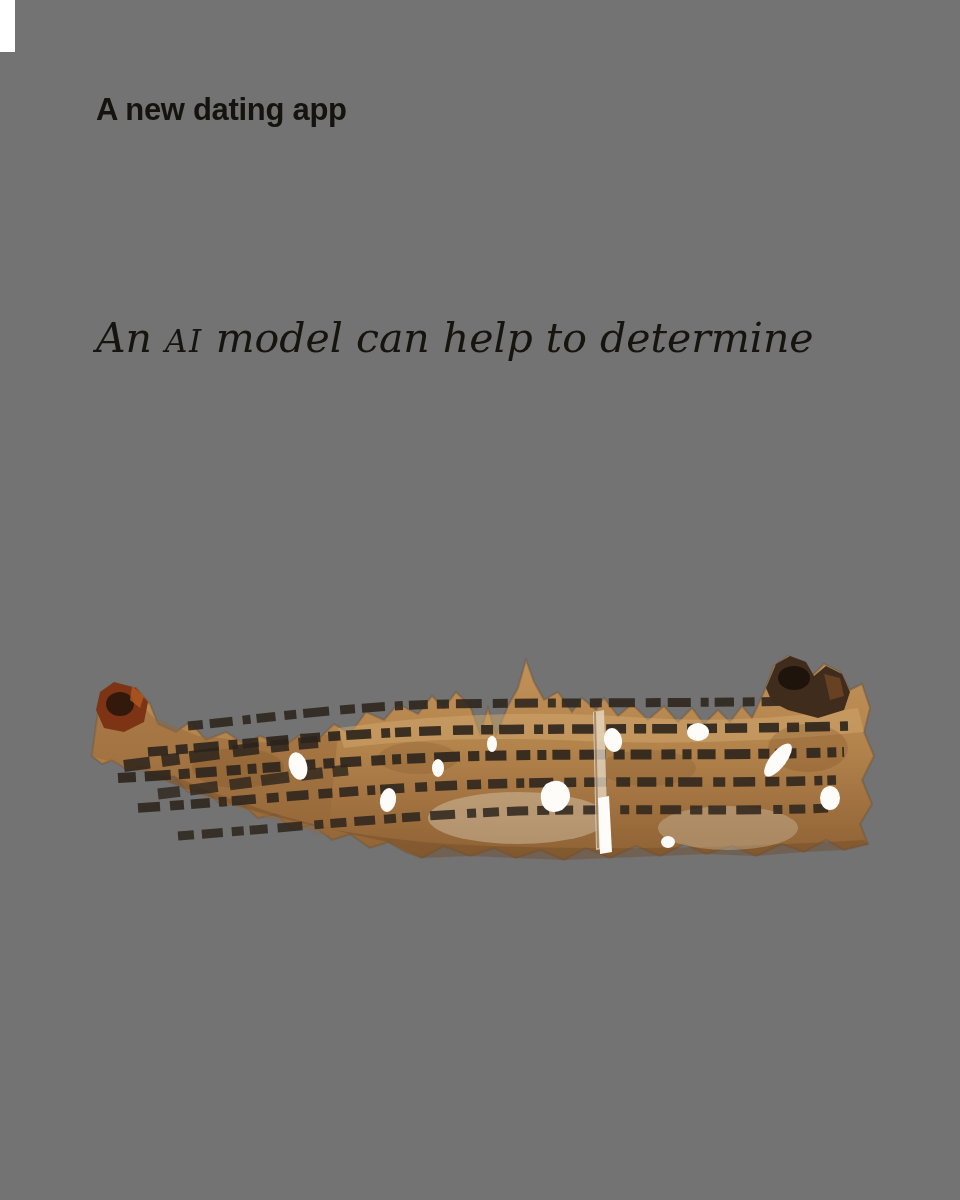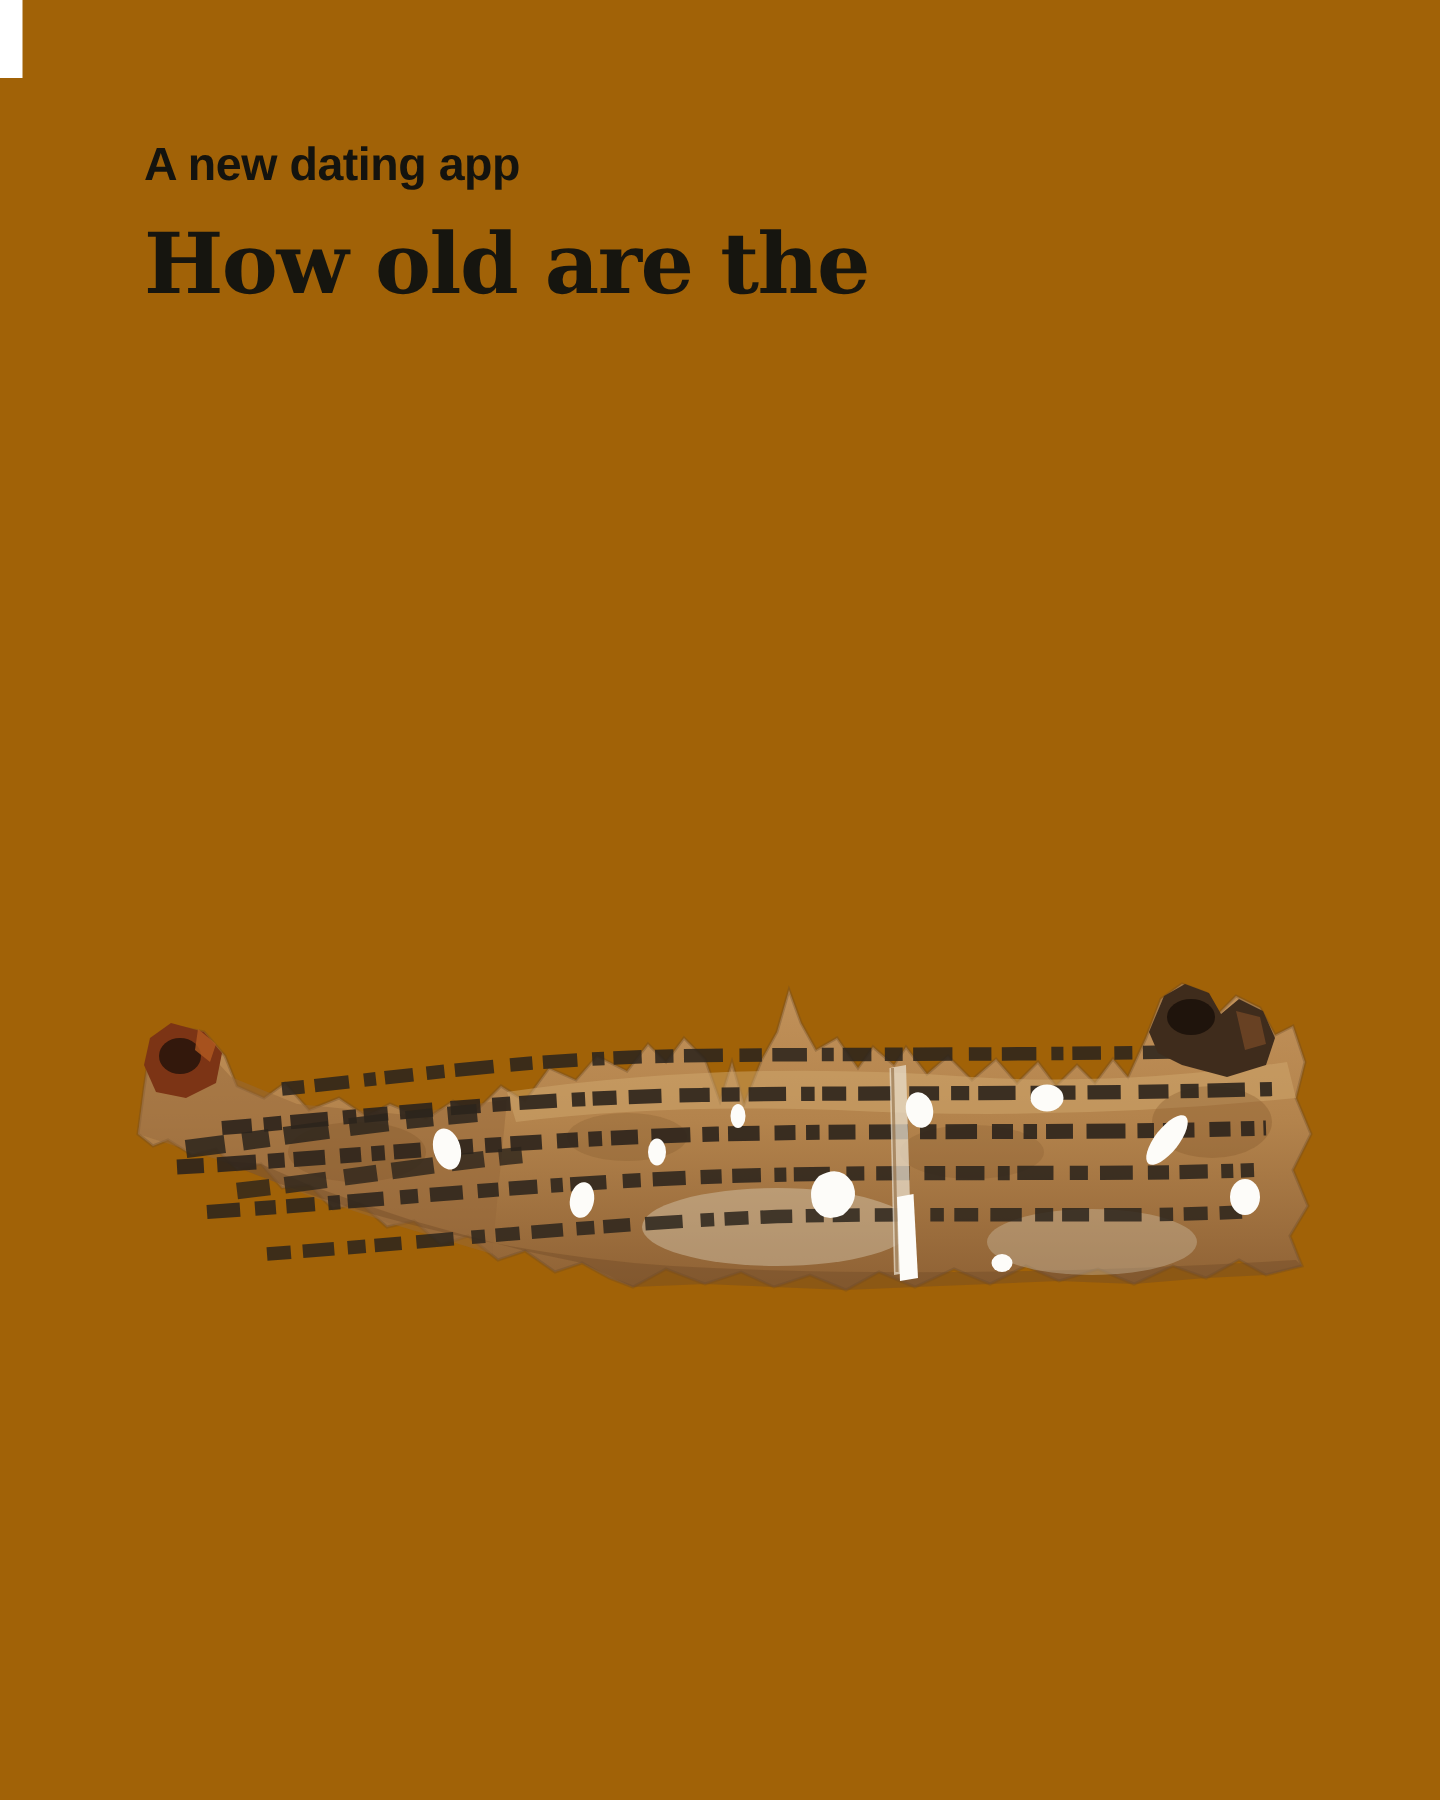--- a/index.html
+++ b/index.html
@@ -3,21 +3,21 @@
 <meta charset="utf-8">
 <style>
   html,body{margin:0;padding:0;}
   body{
     width:960px;height:1200px;
     font-family:"Liberation Sans",sans-serif;
     background:#f2f0ea;
     position:relative;
     overflow:hidden;
   }
-  .page{position:absolute;inset:0;background:#a16207;}
+  .page{position:absolute;inset:0;background:#737373;}
   .corner-artifact{
     position:absolute;left:0;top:0;width:15px;height:52px;background:#ffffff;
   }
   .kicker{
     position:absolute;left:96px;top:92px;
     font-family:"Liberation Sans",sans-serif;
     font-weight:bold;font-size:31px;line-height:1.15;
     letter-spacing:-0.3px;color:#14130e;
   }
   .headline{
@@ -43,23 +43,23 @@
 </head>
 <body>
 
 <div class="page">
 
   <div class="corner-artifact"></div>
 
   <div class="kicker">A new dating app</div>
 
   <div class="headline">
-    <div>How old are the</div>
   </div>
 
+  <div class="subtitle"><span>An </span><span class="smallcaps">AI</span><span> model can help to determine</span></div>
 
   <div class="figure-wrap">
     <svg viewBox="0 0 792 218" xmlns="http://www.w3.org/2000/svg" role="img" aria-label="Photograph of a torn, elongated Dead Sea Scroll parchment fragment with lines of handwritten Hebrew script, dark patches and holes">
       <defs>
         <linearGradient id="parch" x1="0" y1="0" x2="0" y2="1">
           <stop offset="0" stop-color="#c2925a"></stop>
           <stop offset="0.45" stop-color="#b3834c"></stop>
           <stop offset="1" stop-color="#8e6134"></stop>
         </linearGradient>
       </defs>

